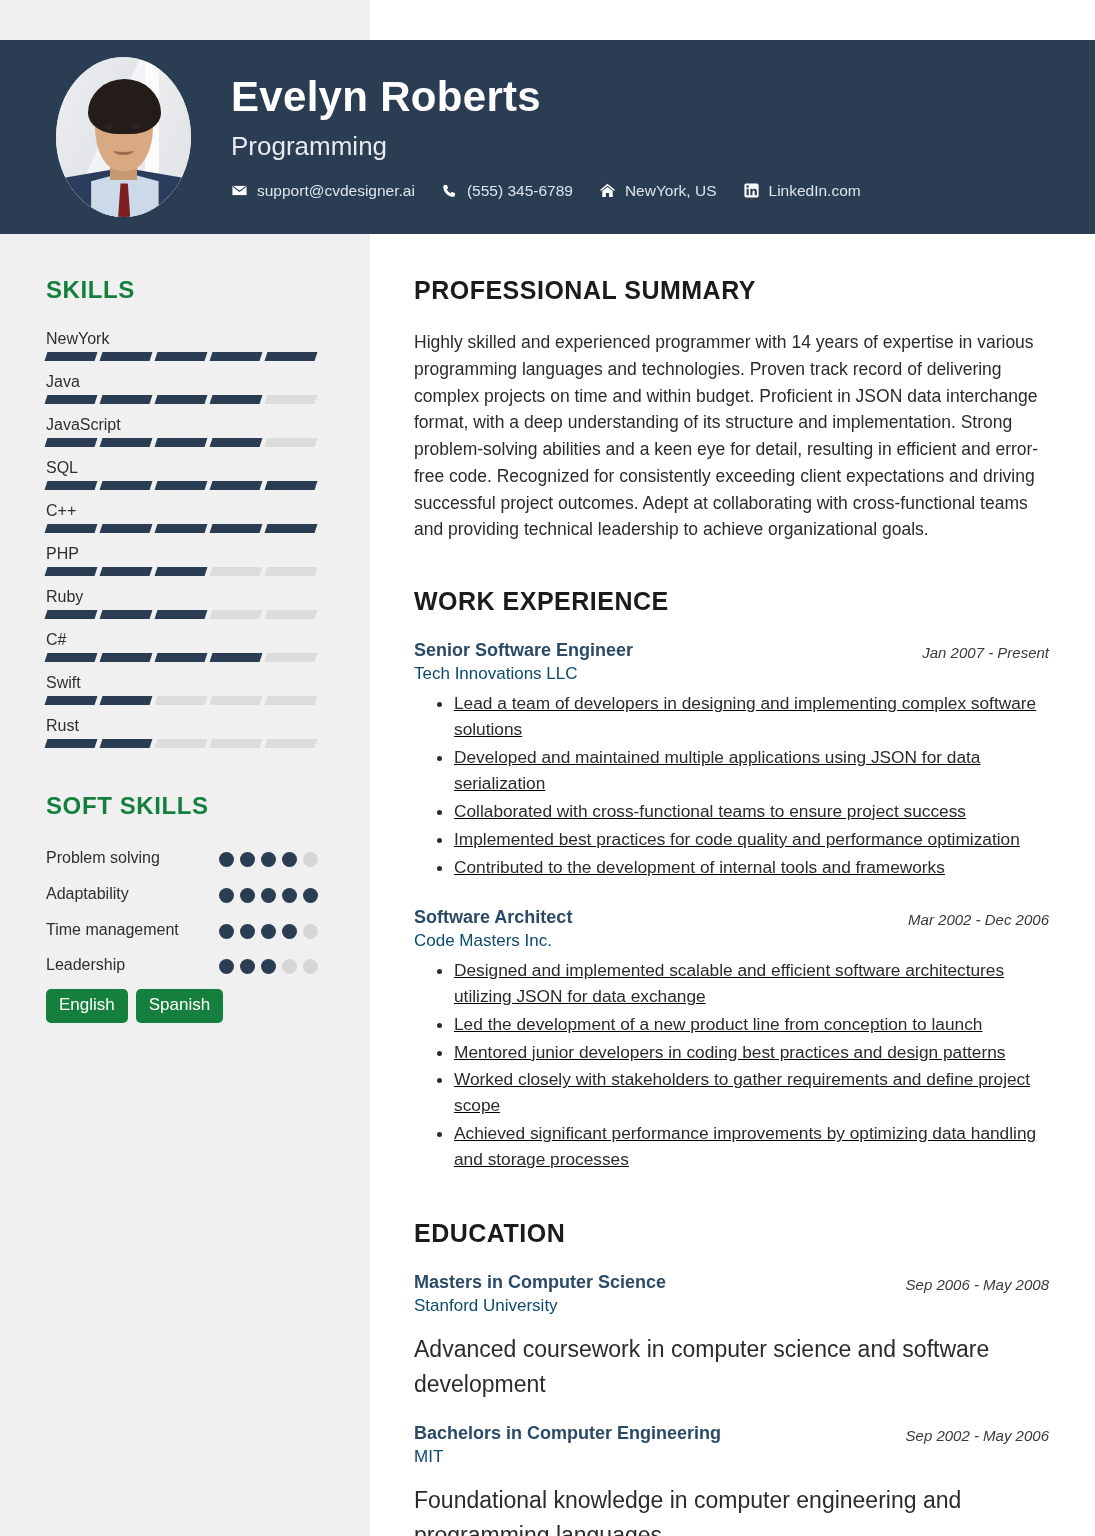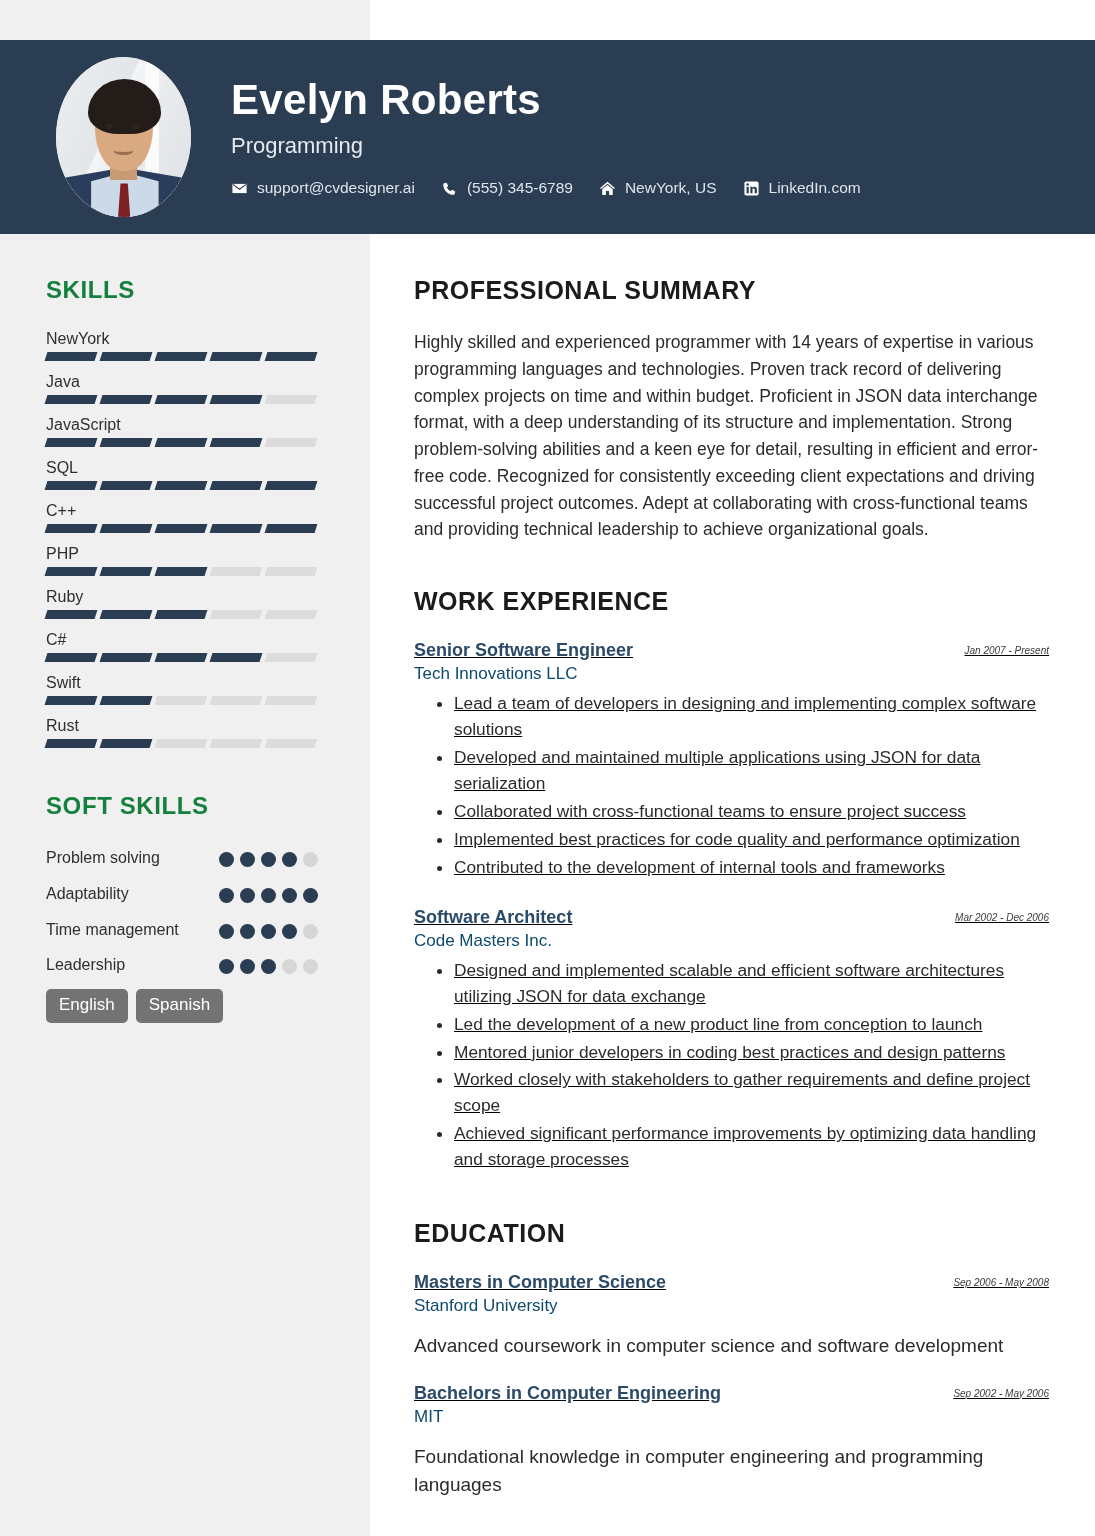--- a/index.html
+++ b/index.html
@@ -103,21 +103,21 @@
   .header-text { margin-left: 40px; }
   .name {
     color: #ffffff;
     font-size: 42px;
     font-weight: 700;
     letter-spacing: 0.3px;
     line-height: 1.1;
   }
   .job-subtitle {
     color: #e7eaee;
-    font-size: 22px;
+    font-size: 26px;
     font-weight: 400;
     margin-top: 10px;
   }
   .contact-row {
     display: flex;
     align-items: center;
     margin-top: 20px;
     gap: 26px;
   }
   .contact-item {
@@ -199,21 +199,21 @@
   .dots { display: flex; gap: 6px; padding-top: 6px; }
   .dot {
     width: 15px; height: 15px; border-radius: 50%;
     background: #d6d6d6;
   }
   .dot.on { background: #2a3d53; }
 
   
   .lang-tags { display: flex; gap: 8px; flex-wrap: wrap; }
   .lang-tag {
-    background: #737373;
+    background: #15803d;
     color: #ffffff;
     font-size: 17px;
     padding: 6px 13px 8px;
     border-radius: 5px;
   }
 
   
   .main-heading {
     font-size: 25px;
     font-weight: 700;
@@ -224,32 +224,31 @@
   .main-heading.top { margin-top: 0; }
   .summary {
     font-size: 17.5px;
     line-height: 1.53;
     color: #2b2b2b;
     margin-bottom: 44px;
   }
   .entry { margin-bottom: 26px; }
   .entry-head {
     display: flex;
-    align-items: center;
+    align-items: flex-end;
     justify-content: space-between;
     gap: 16px;
-    text-decoration: underline;
   }
   .entry-title {
     font-size: 18px;
     font-weight: 700;
     color: #2a4a68;
   }
   .entry-date {
-    font-size: 10px;
+    font-size: 15px;
     font-style: italic;
     color: #3a3a3a;
     white-space: nowrap;
   }
   .entry-org {
     font-size: 17px;
     color: #0c4a6e;
     margin-top: 3px;
   }
   .bullets {
@@ -257,21 +256,21 @@
     padding-left: 16px;
     text-decoration: underline;
   }
   .bullets li {
     font-size: 17.3px;
     line-height: 1.5;
     color: #2b2b2b;
     margin-bottom: 2px;
   }
   .edu-desc {
-    font-size: 19px;
+    font-size: 23px;
     line-height: 1.5;
     color: #2b2b2b;
     margin-top: 16px;
   }
   .section-gap { margin-top: 46px; }
   .edu-entry { margin-bottom: 22px; }
 </style>
 </head>
 <body>
 

